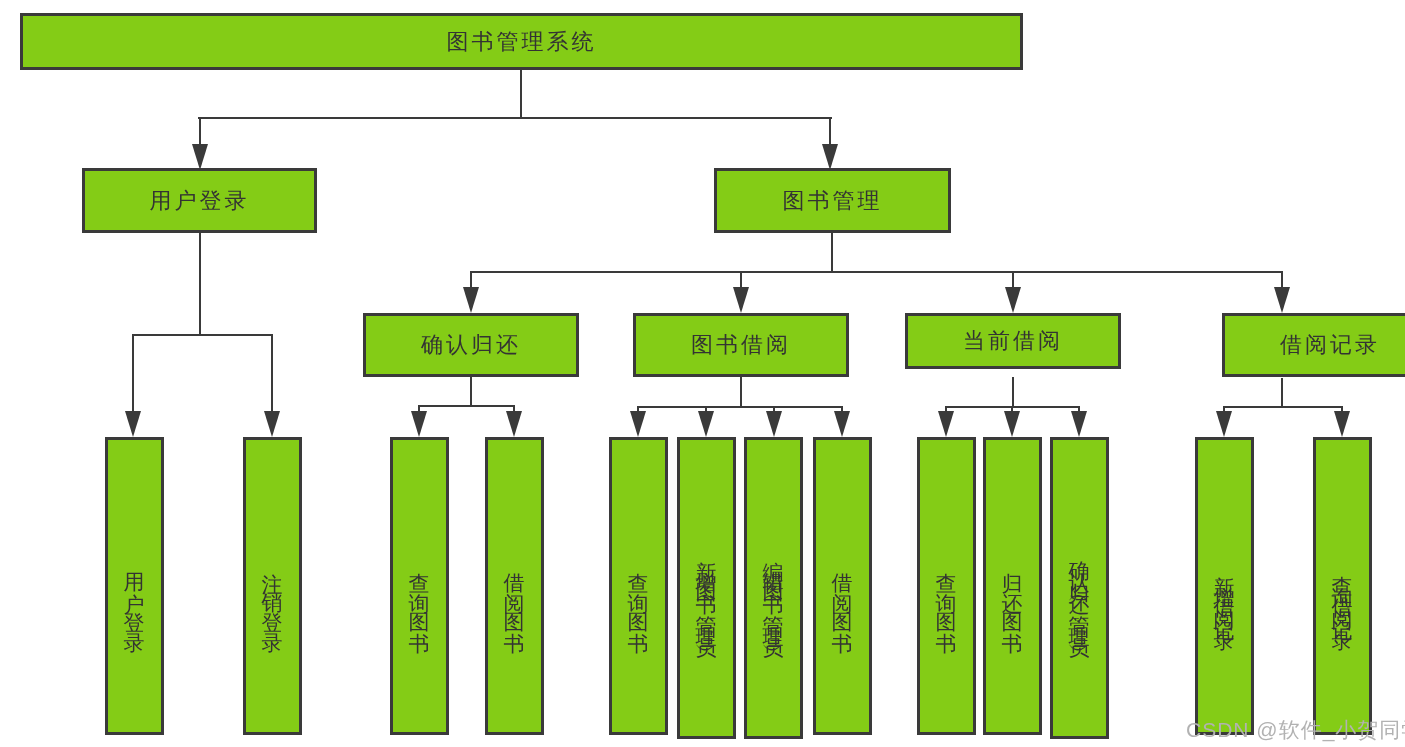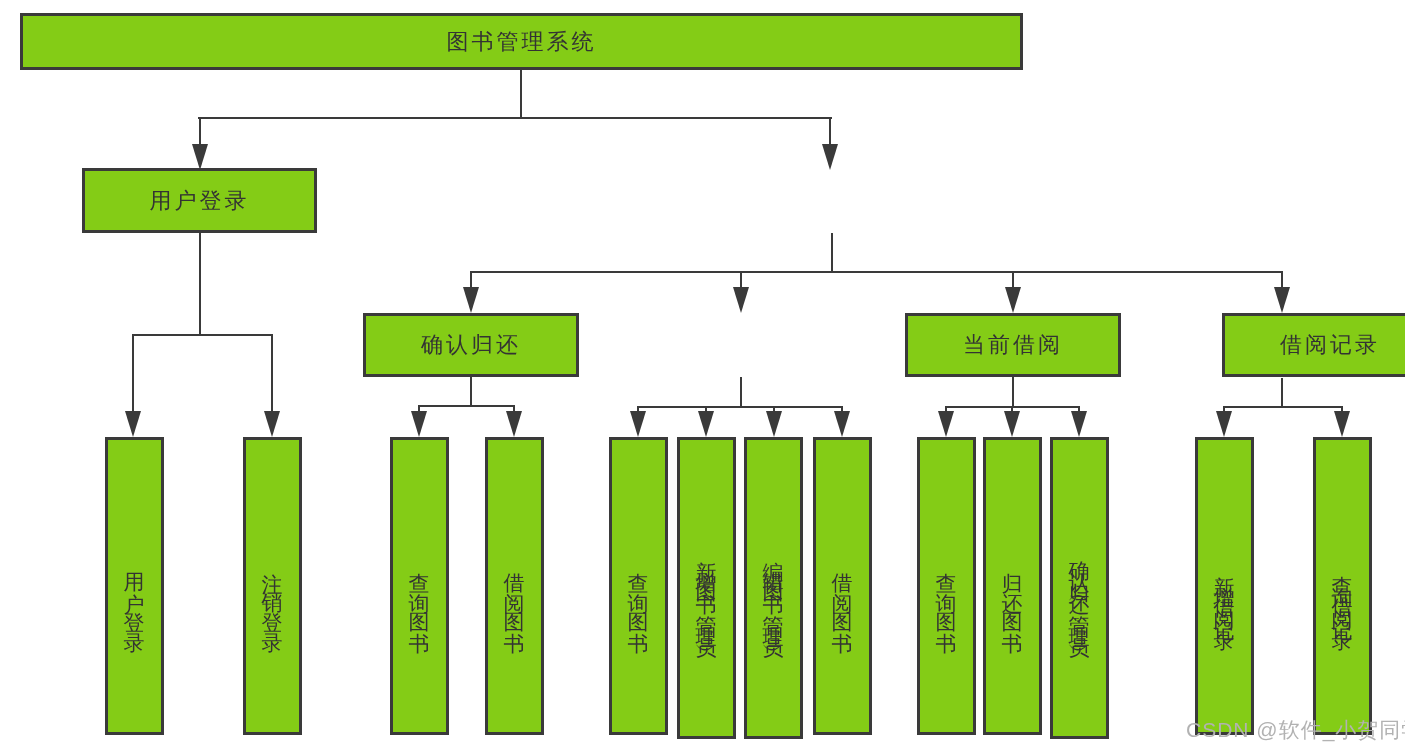--- a/index.html
+++ b/index.html
@@ -61,25 +61,31 @@
 
 <div class="canvas">
 
   <div class="node h-node" style="left:20px; top:13px; width:1003px; height:57px;">
     <span>图书管理系统</span>
   </div>
 
   <div class="node h-node" style="left:82px; top:168px; width:235px; height:65px;">
     <span>用户登录</span>
   </div>
+  <div class="node h-node" style="left:714px; top:168px; width:237px; height:65px;">
+    <span>图书管理</span>
+  </div>
 
   <div class="node h-node" style="left:363px; top:313px; width:216px; height:64px;">
     <span>确认归还</span>
   </div>
-  <div class="node h-node" style="left:905px; top:313px; width:216px; height:64px;">
+  <div class="node h-node" style="left:633px; top:313px; width:216px; height:64px;">
+    <span>图书借阅</span>
+  </div>
+  <div class="node h-node" style="left:905px; top:313px; width:216px; height:56px;">
     <span>当前借阅</span>
   </div>
   <div class="node h-node" style="left:1174px; top:313px; width:216px; height:64px;margin-left:48px;">
     <span>借阅记录</span>
   </div>
 
   <div class="node v-node" style="left:105px; top:437px; width:59px; height:298px;">
     <span class="v-text sp4">用户登录</span>
   </div>
   <div class="node v-node" style="left:243px; top:437px; width:59px; height:298px;">

